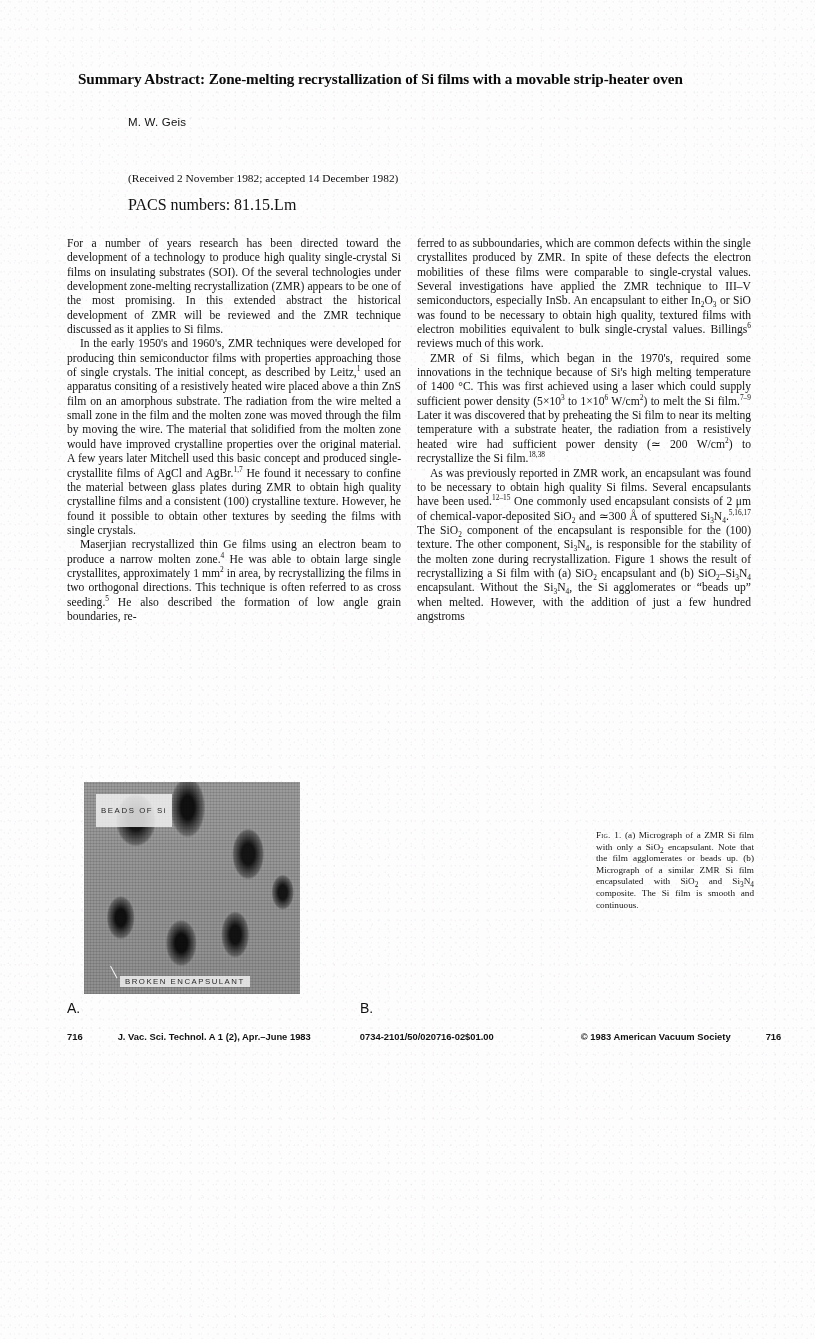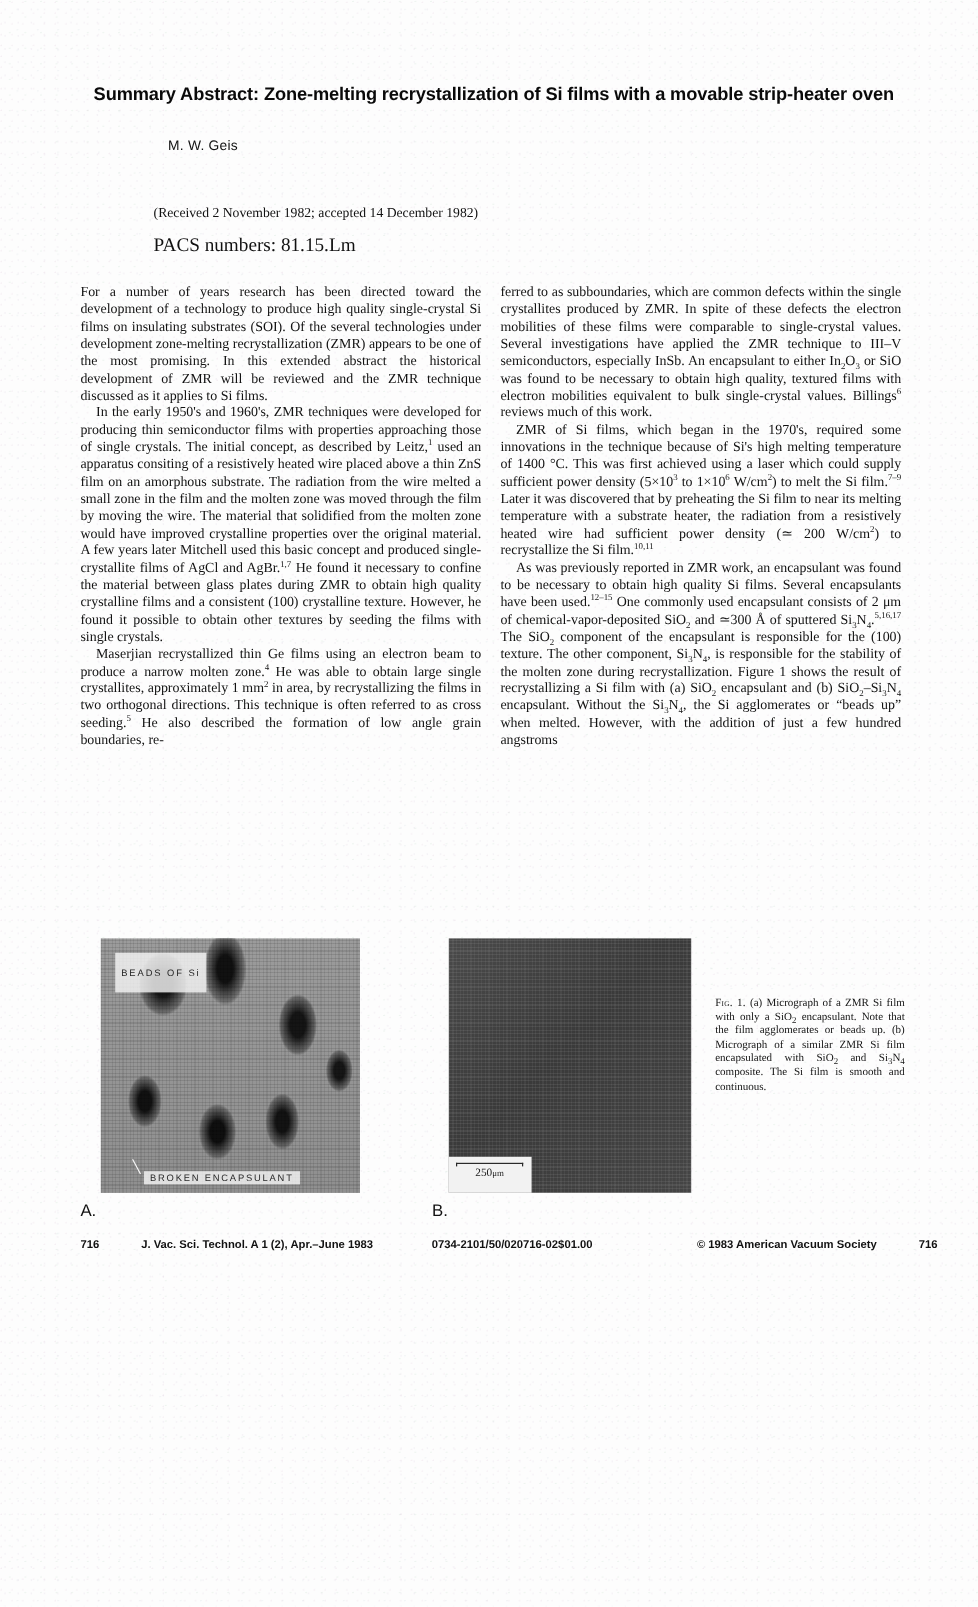--- a/index.html
+++ b/index.html
@@ -34,30 +34,30 @@
     position: absolute;
     left: 0; top: 0; right: 0; bottom: 0;
   }
 
   
   .title {
     position: absolute;
     left: 78px;
     top: 68px;
     width: 672px;
-    font-family: Liberation Sans, sans-serif;
+    font-family: Liberation Serif, serif;
     font-weight: bold;
     font-size: 15.2px;
     line-height: 21px;
     letter-spacing: -0.1px;
     color: #0a0a0a;
   }
   .author {
     position: absolute;
-    left: 140px;
+    left: 128px;
     top: 116px;
     font-family: "Liberation Sans", sans-serif;
     font-size: 11.5px;
     color: #111;
     letter-spacing: 0.2px;
   }
   .affiliation {
     position: absolute;
     left: 128px;
     top: 148px;
@@ -296,49 +296,41 @@
         mobilities equivalent to bulk single-crystal values. Billings<sup>6</sup>
         reviews much of this work.</p>
       <p>ZMR of Si films, which began in the 1970's, required some
         innovations in the technique because of Si's high melting
         temperature of 1400 °C. This was first achieved using a laser
         which could supply sufficient power density (5×10<sup>3</sup> to
         1×10<sup>6</sup> W/cm<sup>2</sup>) to melt the Si film.<sup>7–9</sup> Later it was discovered
         that by preheating the Si film to near its melting temperature
         with a substrate heater, the radiation from a resistively heated
         wire had sufficient power density (≃ 200 W/cm<sup>2</sup>) to recrystallize
-        the Si film.<sup>10,11</sup></p>
+        the Si film.<sup>18,38</sup></p>
       <p>As was previously reported in ZMR work, an encapsulant
         was found to be necessary to obtain high quality Si films.
         Several encapsulants have been used.<sup>12–15</sup> One commonly
         used encapsulant consists of 2 μm of chemical-vapor-deposited
         SiO<sub>2</sub> and ≃300 Å of sputtered Si<sub>3</sub>N<sub>4</sub>.<sup>5,16,17</sup> The SiO<sub>2</sub>
         component of the encapsulant is responsible for the (100)
         texture. The other component, Si<sub>3</sub>N<sub>4</sub>, is responsible for the
         stability of the molten zone during recrystallization. Figure
         1 shows the result of recrystallizing a Si film with (a) SiO<sub>2</sub>
         encapsulant and (b) SiO<sub>2</sub>–Si<sub>3</sub>N<sub>4</sub> encapsulant. Without the
         Si<sub>3</sub>N<sub>4</sub>, the Si agglomerates or “beads up” when melted.
         However, with the addition of just a few hundred angstroms</p>
     </div>
 
     <div class="fig-a">
       <div class="fig-a-label-top">BEADS OF Si</div>
       <div class="fig-a-arrow"></div>
       <div class="fig-a-label-bottom">BROKEN ENCAPSULANT</div>
     </div>
 
-    <div class="fig-b">
-      <div class="scalebar-box">
-        <div class="scalebar-line"></div>
-        <div class="scalebar-text">
-          <span>250</span><span class="unit">μm</span>
-        </div>
-      </div>
-    </div>
 
     <div class="panel-label panel-a">A.</div>
     <div class="panel-label panel-b">B.</div>
 
     <div class="caption">
       <span class="fignum">Fig. 1.</span>
       <span>
         (a) Micrograph of a ZMR Si film with only a SiO<sub>2</sub> encapsulant.
         Note that the film agglomerates or beads up. (b) Micrograph of a similar
         ZMR Si film encapsulated with SiO<sub>2</sub> and Si<sub>3</sub>N<sub>4</sub> composite. The Si film is

